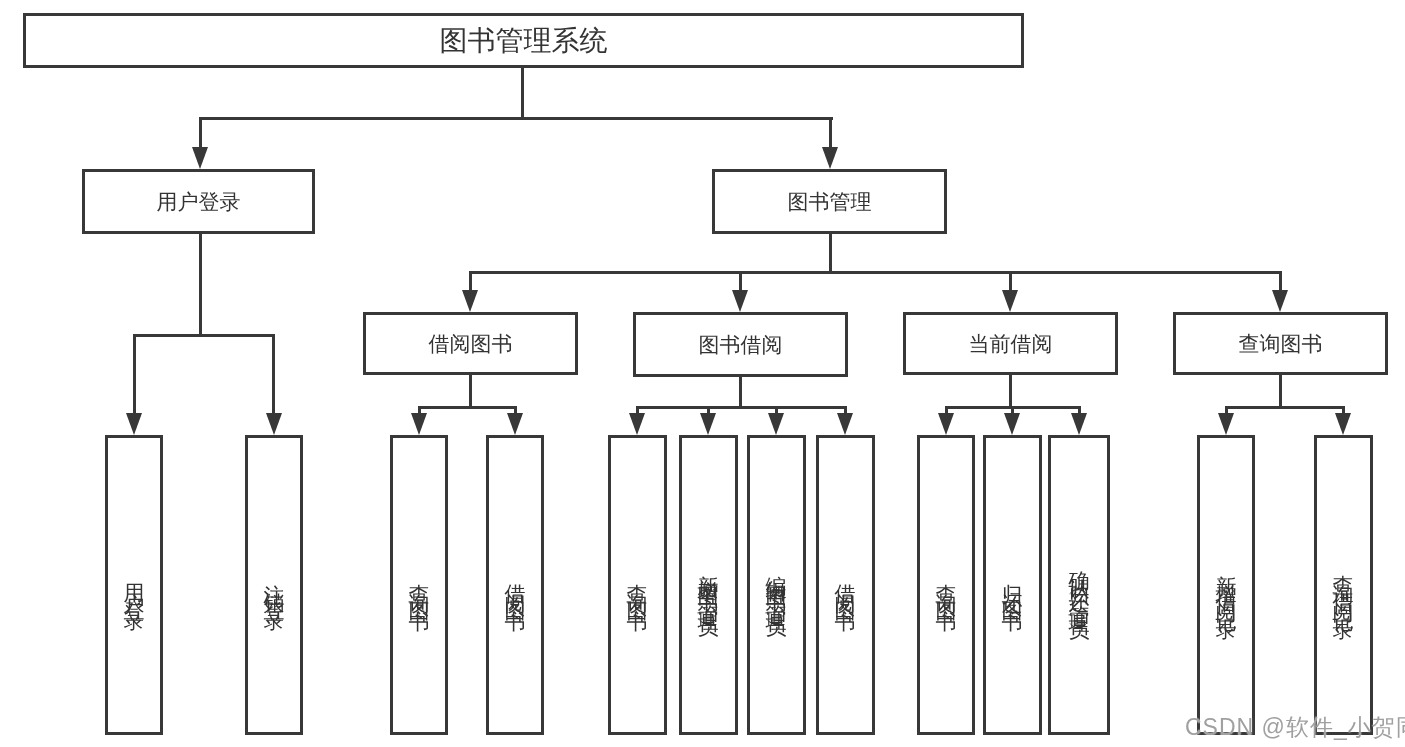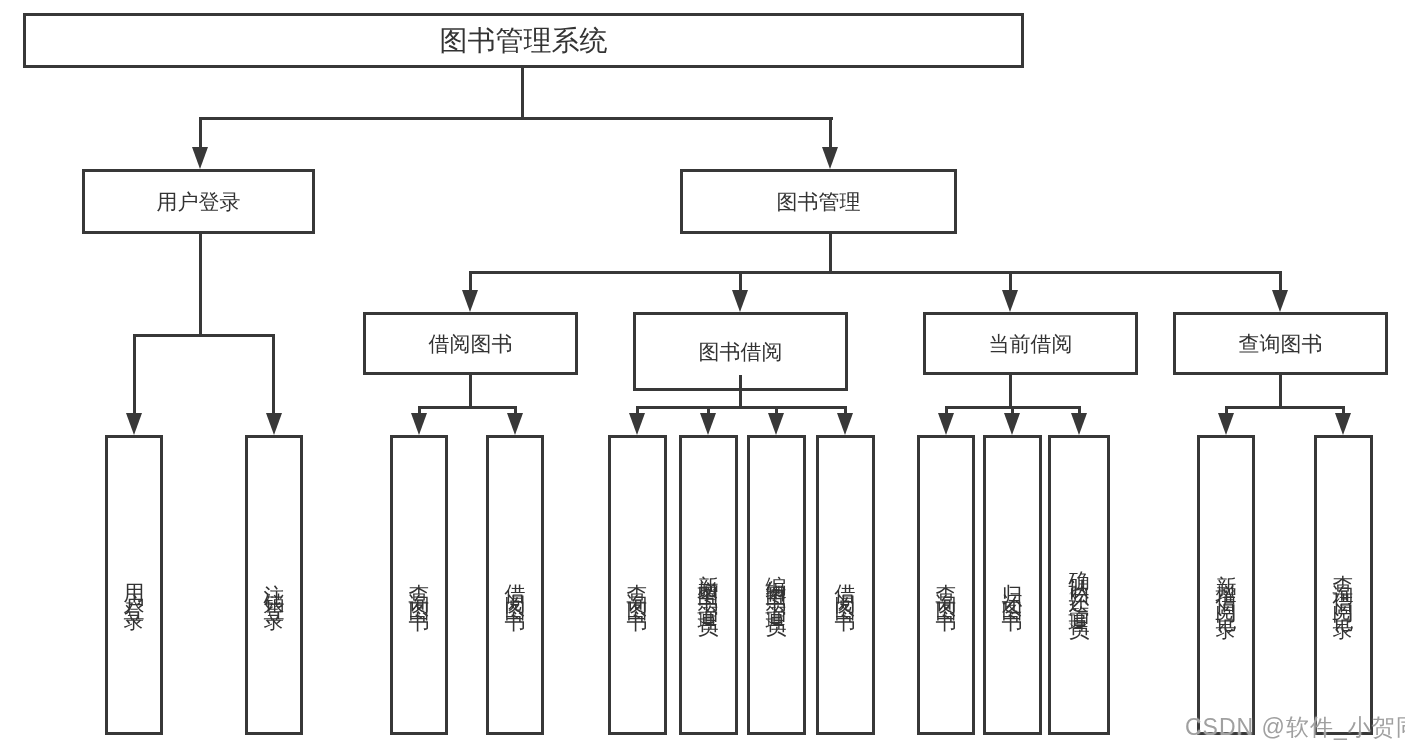--- a/index.html
+++ b/index.html
@@ -33,25 +33,25 @@
   }
 </style>
 </head>
 <body>
 
 <div class="canvas">
 
   <div class="box root" style="left:23px;top:13px;width:1001px;height:55px;">图书管理系统</div>
 
   <div class="box" style="left:82px;top:169px;width:233px;height:65px;">用户登录</div>
-  <div class="box" style="left:680px;top:169px;width:277px;height:65px;">图书管理</div>
+  <div class="box" style="left:712px;top:169px;width:235px;height:65px;">图书管理</div>
 
   <div class="box" style="left:363px;top:312px;width:215px;height:63px;">借阅图书</div>
-  <div class="box" style="left:633px;top:312px;width:215px;height:79px;">图书借阅</div>
-  <div class="box" style="left:923px;top:312px;width:215px;height:63px;">当前借阅</div>
+  <div class="box" style="left:633px;top:312px;width:215px;height:65px;">图书借阅</div>
+  <div class="box" style="left:903px;top:312px;width:215px;height:63px;">当前借阅</div>
   <div class="box" style="left:1173px;top:312px;width:215px;height:63px;">查询图书</div>
 
   <div class="vbox" style="left:105px;width:58px;line-height:52px;">用户登录</div>
   <div class="vbox" style="left:245px;width:58px;line-height:52px;">注销登录</div>
 
   <div class="vbox" style="left:390px;width:58px;line-height:52px;">查询图书</div>
   <div class="vbox" style="left:486px;width:58px;line-height:52px;">借阅图书</div>
 
   <div class="vbox" style="left:608px;width:59px;line-height:53px;">查询图书</div>
   <div class="vbox" style="left:679px;width:59px;line-height:53px;letter-spacing:6px;">新增图书（管理员）</div>

